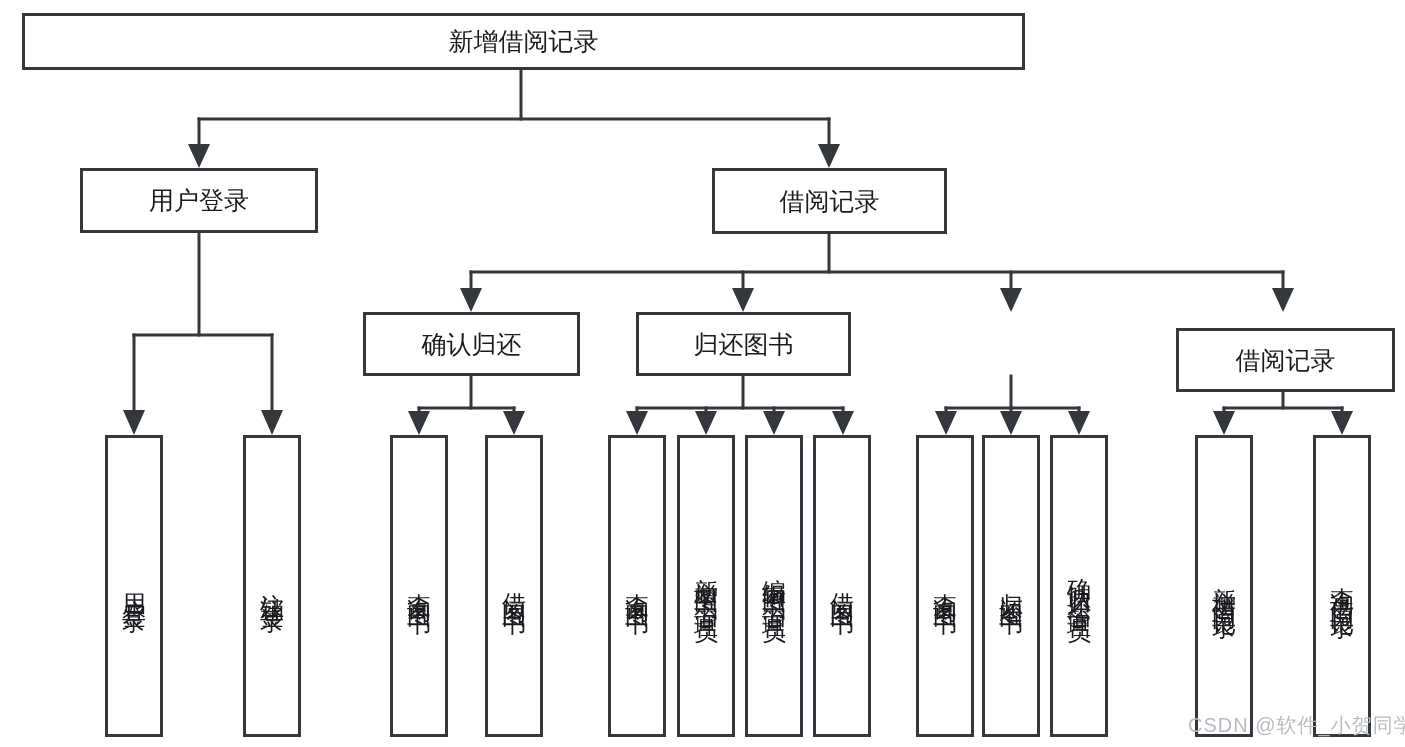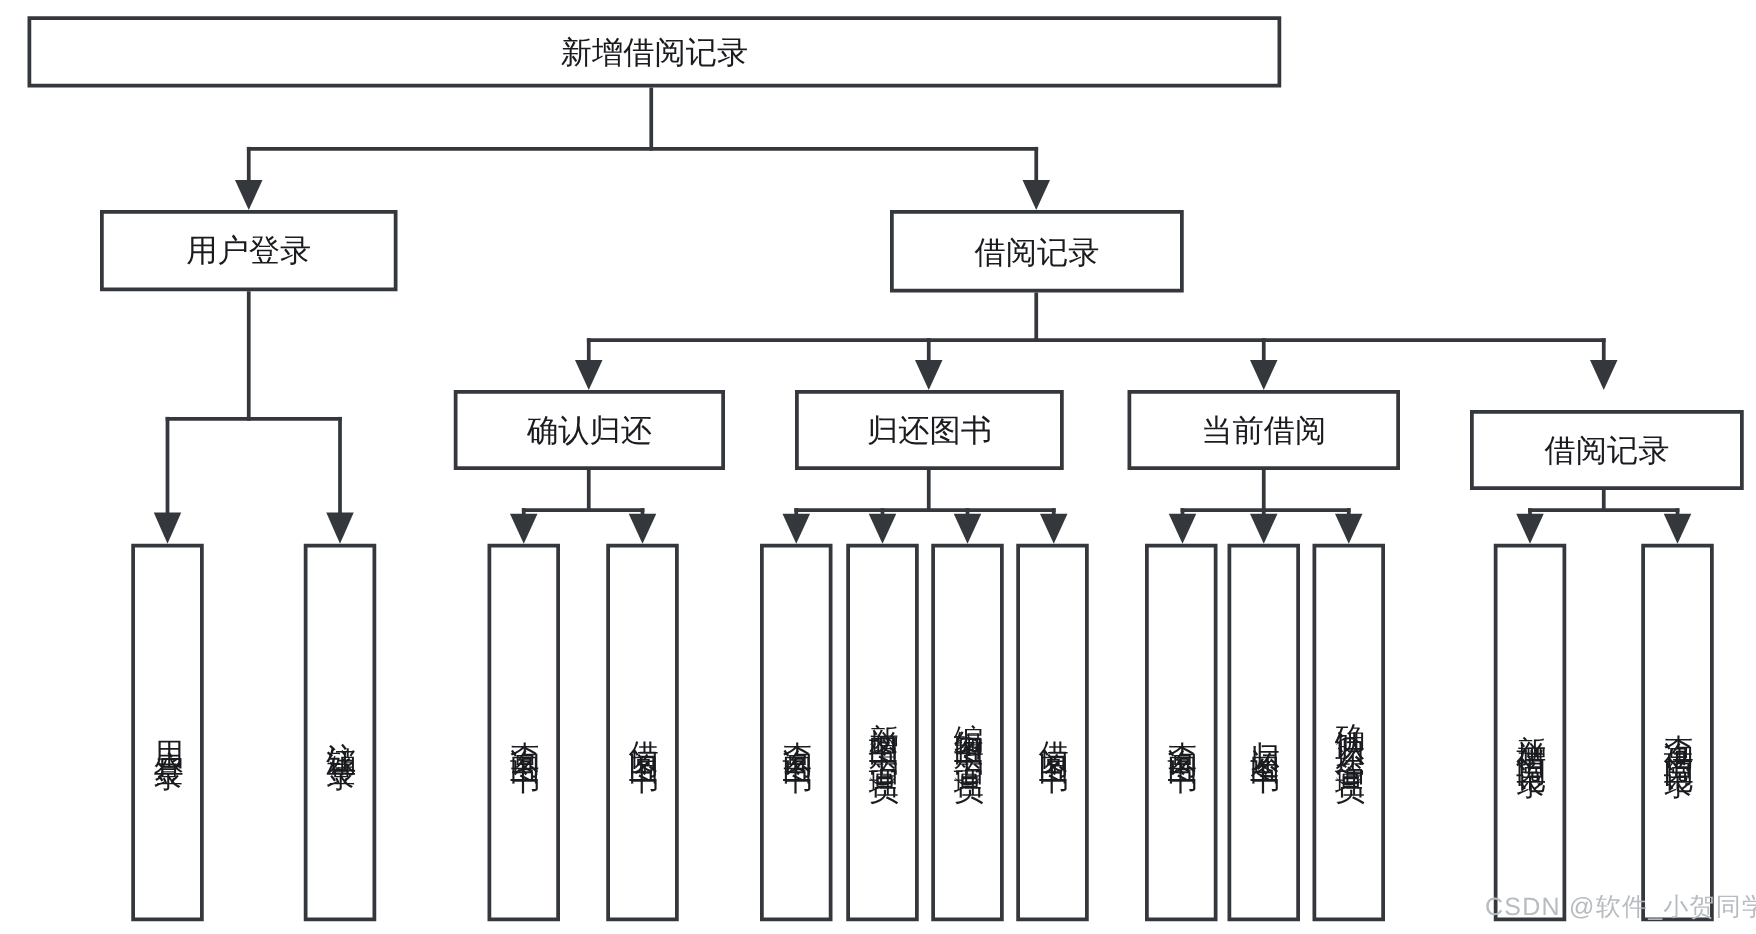--- a/index.html
+++ b/index.html
@@ -150,21 +150,20 @@
     </g>
   </svg>
 
   <div class="node root">新增借阅记录</div>
 
   <div class="node l2a">用户登录</div>
   <div class="node l2b">借阅记录</div>
 
   <div class="node lvl3 l3a">确认归还</div>
   <div class="node lvl3 l3b">归还图书</div>
-  <div class="node lvl3 l3c">当前借阅</div>
   <div class="node lvl3 l3d">借阅记录</div>
 
   <div class="node leaf lf1">用户登录</div>
   <div class="node leaf lf2">注销登录</div>
   <div class="node leaf lf3">查询图书</div>
   <div class="node leaf lf4">借阅图书</div>
   <div class="node leaf lf5">查询图书</div>
   <div class="node leaf lf6">新增图书（管理员）</div>
   <div class="node leaf lf7">编辑图书（管理员）</div>
   <div class="node leaf lf8">借阅图书</div>

